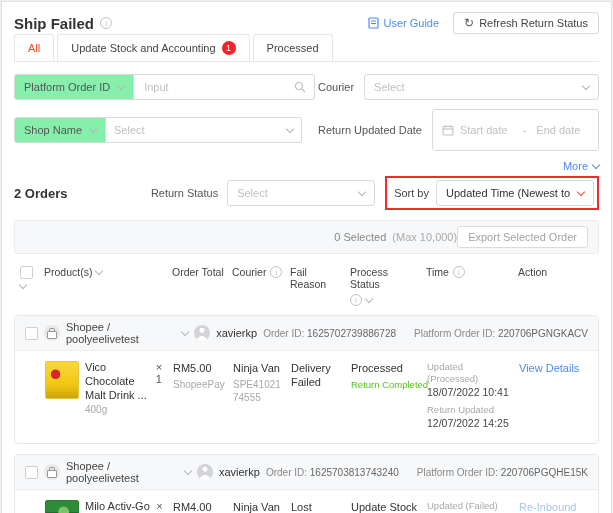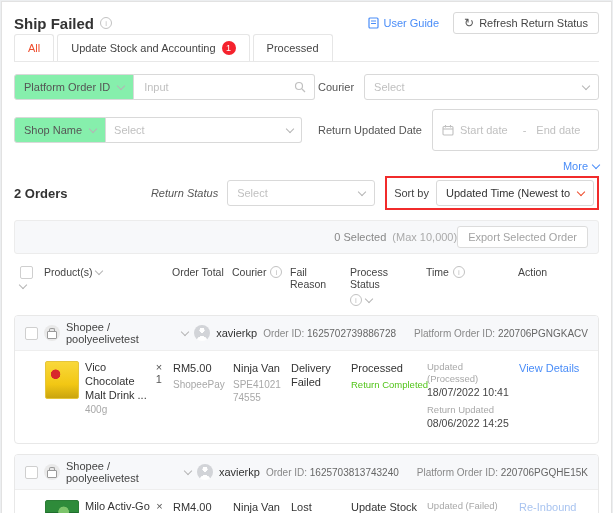--- a/index.html
+++ b/index.html
@@ -62,21 +62,21 @@
   .date-range { height:42px; border:1px solid #d9d9d9; border-radius:3px; display:flex; align-items:center;
     padding:8px 9px; background:#fff; cursor:pointer; gap:6px; flex:1; }
   .dr-part { flex:1; color:#c0c0c0; }
   .dr-sep { color:#c0c0c0; padding:0 4px; }
   .more-row { display:flex; justify-content:flex-end; margin-bottom:4px; }
   .more-link { color:#4a8df8; display:flex; align-items:center; gap:5px; cursor:pointer; }
 
   
   .orders-toolbar { display:flex; align-items:center; margin:2px 0 10px; }
   .orders-count { font-size:13px; font-weight:bold; flex:1; }
-  .rs-label { color:#555; margin-right:9px;font-style:italic; }
+  .rs-label { color:#555; margin-right:9px; }
   .rs-select { width:148px; margin-right:10px; }
   .annotation { border:2px solid #f12b2b; display:flex; align-items:center; gap:7px; padding:2px 3px 2px 7px; }
   .sort-label { color:#444; white-space:nowrap; }
   .sort-select { width:158px; color:#333; }
   .sort-select span:first-child { white-space:nowrap; overflow:hidden; }
 
   
   .selection-bar { background:#f7f8fa; border:1px solid #ececec; border-radius:3px; display:flex;
     align-items:center; justify-content:flex-end; padding:5px 10px; margin-bottom:10px; }
   .sel-count { color:#888; }
@@ -316,21 +316,21 @@
         <div class="cell-main">Delivery Failed</div>
       </div>
       <div class="cell">
         <div class="cell-main">Processed</div>
         <div class="status-sub">Return Completed</div>
       </div>
       <div class="cell">
         <div class="time-label">Updated (Processed)</div>
         <div class="time-value">18/07/2022 10:41</div>
         <div class="time-label">Return Updated</div>
-        <div class="time-value">08/06/2022 14:25</div>
+        <div class="time-value">12/07/2022 14:25</div>
       </div>
       <div class="cell">
         <a class="act-link">View Details</a>
       </div>
     </div>
   </div>
 
   <div class="order-card">
     <div class="order-head">
       <span class="cb"></span>

